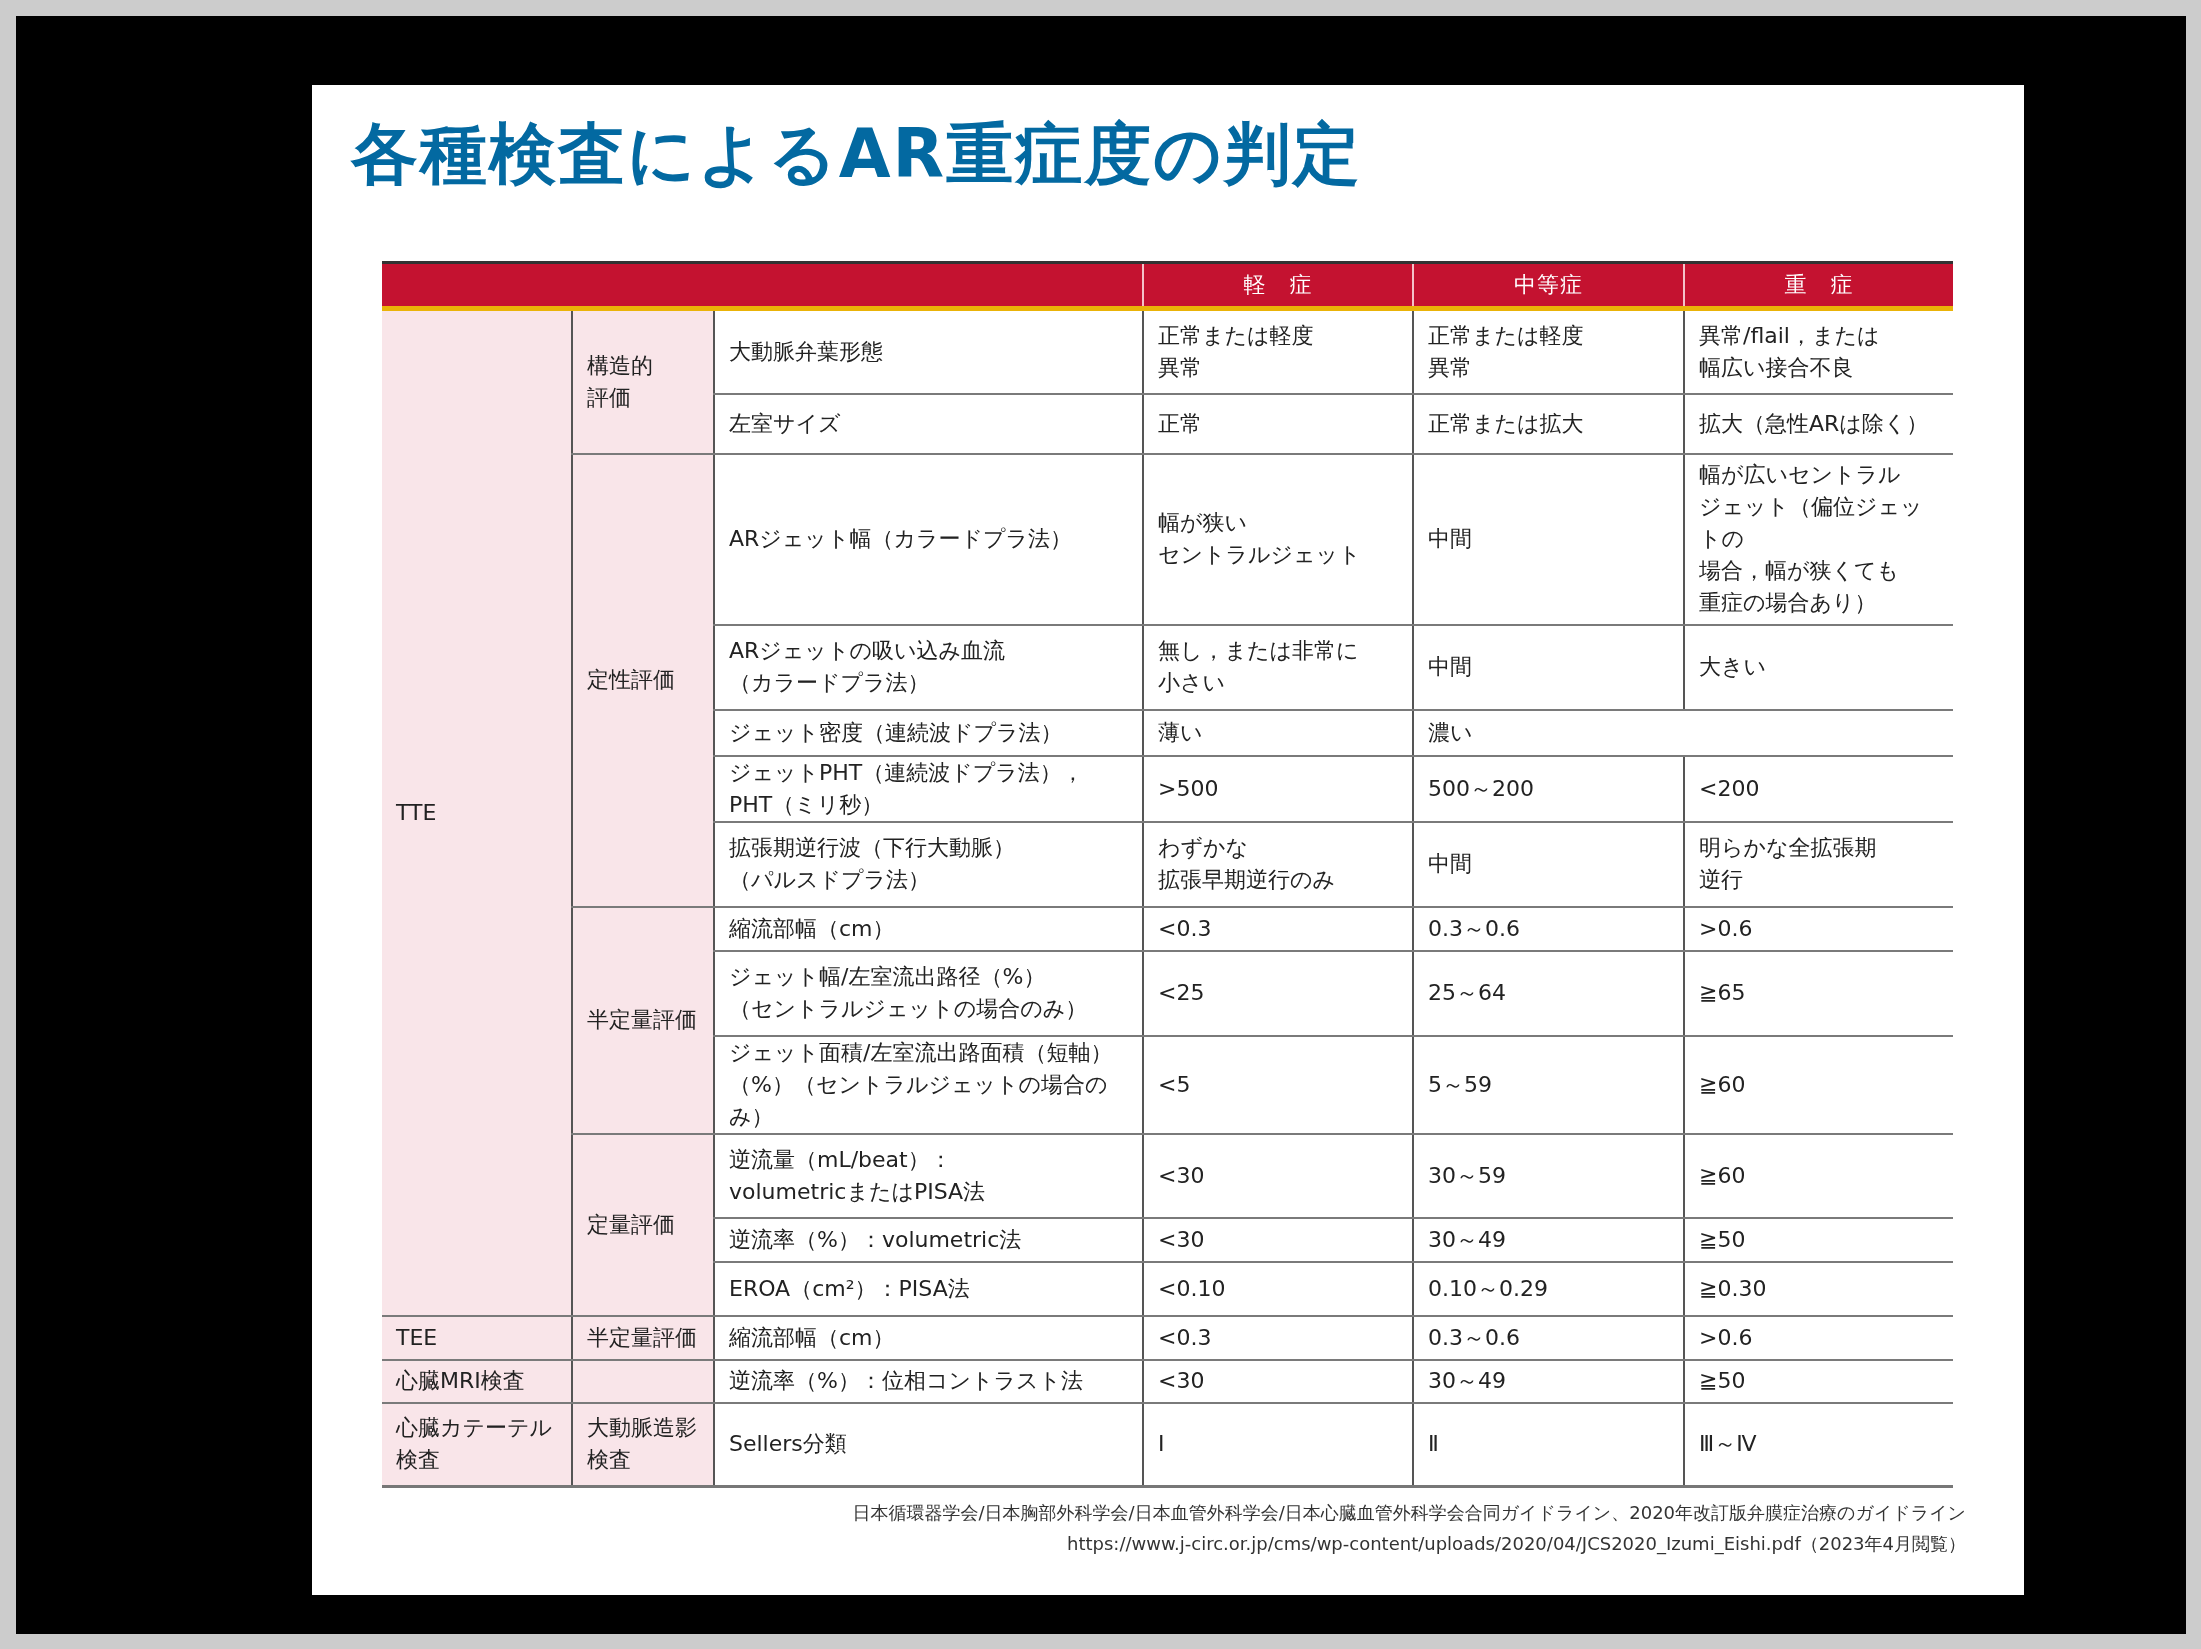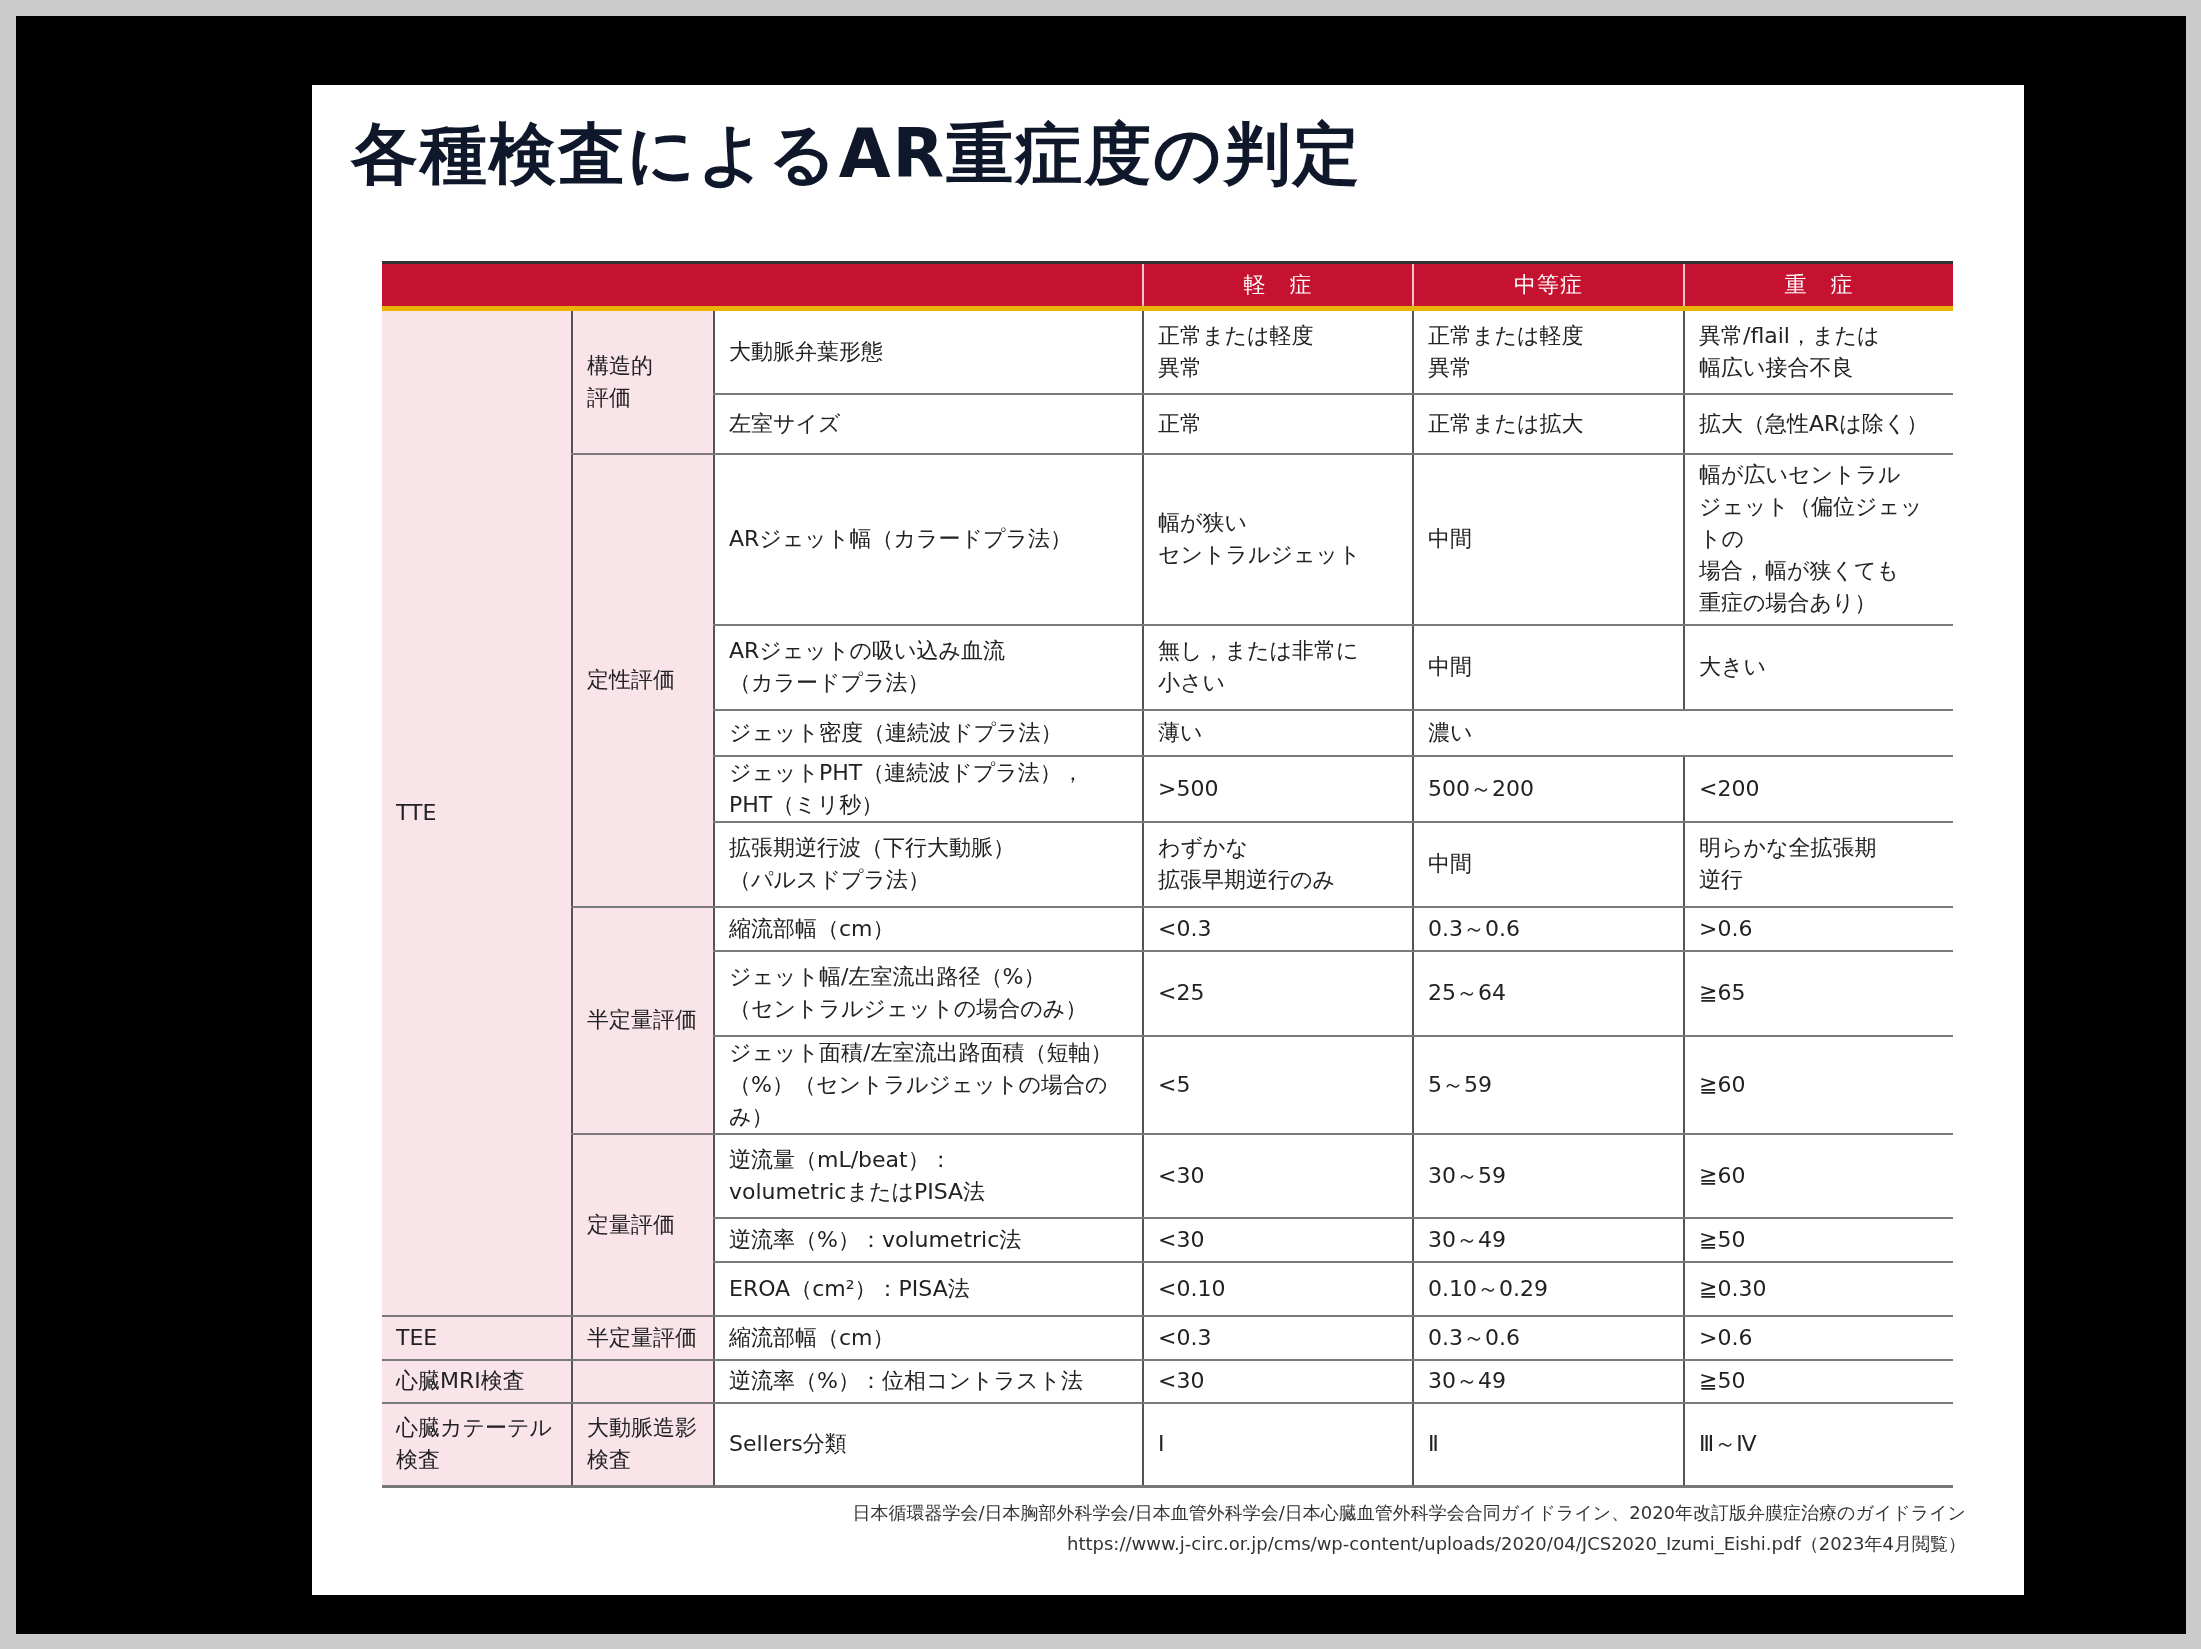--- a/index.html
+++ b/index.html
@@ -4,21 +4,21 @@
 <style>
   html, body { margin: 0; padding: 0; }
   body {
     width: 2202px; height: 1649px; background: #cccccc; position: relative; overflow: hidden;
     font-family: "DejaVu Sans", "Liberation Sans", sans-serif; color: #222;
   }
   .frame { position: absolute; left: 16px; top: 16px; width: 2170px; height: 1618px; background: #000; }
   .slide { position: absolute; left: 296px; top: 69px; width: 1712px; height: 1510px; background: #fff; }
   .title {
     position: absolute; left: 39px; top: 30px; margin: 0;
-    font-size: 67px; font-weight: bold; color: #0f172a; letter-spacing: 2px; line-height: 79px; white-space: nowrap;
+    font-size: 67px; font-weight: bold; color: #0369a1; letter-spacing: 2px; line-height: 79px; white-space: nowrap;
   }
   table.grid {
     position: absolute; left: 70px; top: 176px; border-collapse: collapse; table-layout: fixed;
     font-size: 22px; line-height: 32px;
   }
   table.grid td, table.grid th { padding: 0 14px; vertical-align: middle; overflow: hidden; }
   table.grid th {
     background: #c41230; color: #fff; font-weight: normal; height: 42px; text-align: center;
     border-top: 3px solid #333; border-bottom: 5px solid #eab308; letter-spacing: 1px;
   }

